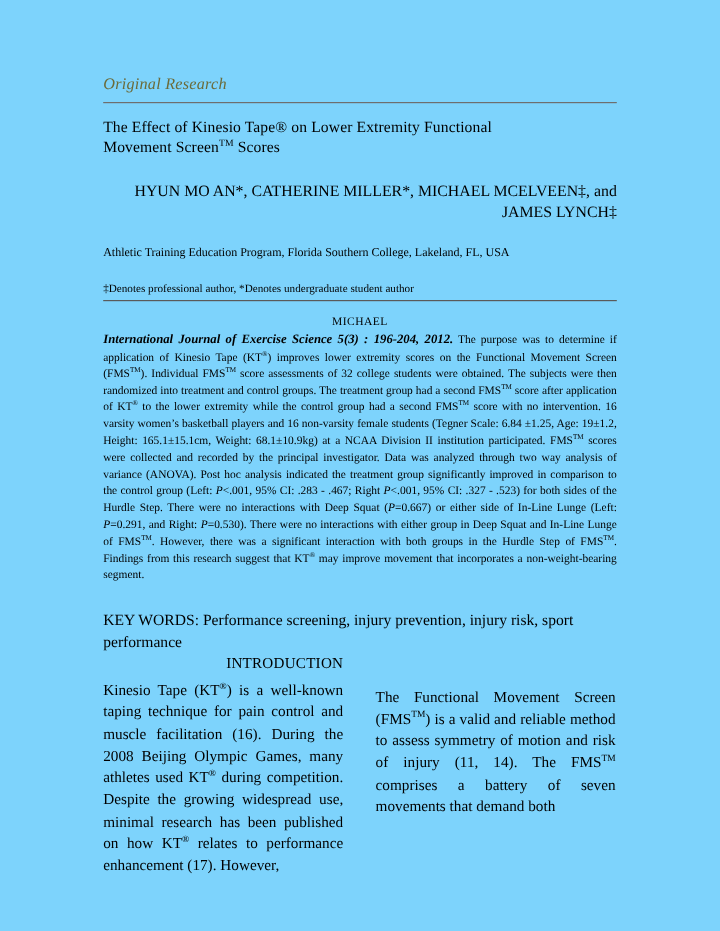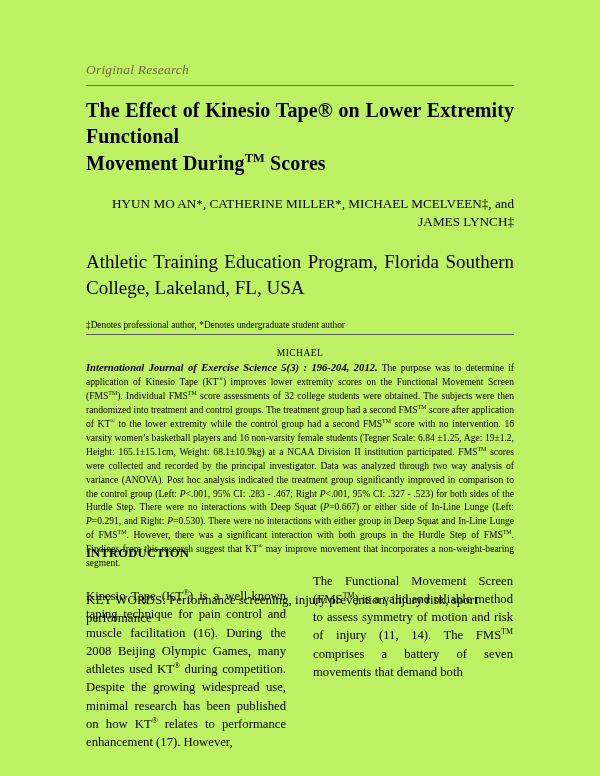--- a/index.html
+++ b/index.html
@@ -11,21 +11,21 @@
     width: 600px;
     height: 776px;
     overflow: hidden;
     font-family: "Liberation Serif", "DejaVu Serif", serif;
     color: #000000;
   }
   .page {
     position: relative;
     width: 600px;
     height: 776px;
-    background: #bef264;
+    background: #7dd3fc;
   }
   .content {
     position: absolute;
     left: 86px;
     top: 62px;
     width: 428px;
   }
 
   
   .kicker {
@@ -33,36 +33,36 @@
     font-size: 13.5px;
     color: #6b6b3a;
     letter-spacing: 0.2px;
     margin-bottom: 7px;
   }
   .rule-top {
     border-top: 1.4px solid #6e6e6e;
     margin-bottom: 11px;
   }
   .paper-title {
-    font-size: 20px;
-    font-weight: bold;
+    font-size: 13px;
+    font-weight: normal;
     line-height: 1.32;
     text-align: justify;
     text-align-last: left;
     letter-spacing: 0.1px;
     margin: 0 0 19px 0;
   }
   .authors {
     font-size: 13.2px;
     line-height: 1.36;
     margin: 0 0 18px 0;
     text-align: right;
   }
   .affiliation {
-    font-size: 19px;
+    font-size: 10px;
     line-height: 1.38;
     text-align: justify;
     text-align-last: left;
     margin: 0 0 17px 0;
   }
   .footnote-authors {
     font-size: 9.3px;
     line-height: 1.3;
     padding-bottom: 3px;
   }
@@ -108,23 +108,24 @@
     top: 546px;
     width: 428px;
     display: flex;
     gap: 27px;
   }
   .col {
     width: 200px;
   }
   .section-heading {
     font-size: 12.6px;
-    font-weight: bold;
+    font-weight: normal;
     letter-spacing: 0.2px;
-    margin: 0 0 26px 0;
+    margin: 0 0 5px 0;
+    text-align: right;
   }
   .col p {
     font-size: 12.7px;
     line-height: 1.44;
     text-align: justify;
     text-align-last: left;
     margin: 0 0 13px 0;
   }
   .col p:last-child {
     margin-bottom: 0;
@@ -138,21 +139,21 @@
 
 <div class="page">
 
   <div class="content">
 
     <div class="kicker">Original Research</div>
     <div class="rule-top"></div>
 
     <h1 class="paper-title">
       <span>The Effect of Kinesio Tape® on Lower Extremity Functional</span><br>
-      <span>Movement During</span><sup>TM</sup><span> Scores</span>
+      <span>Movement Screen</span><sup>TM</sup><span> Scores</span>
     </h1>
 
     <div class="authors">HYUN MO AN*, CATHERINE MILLER*, MICHAEL MCELVEEN‡, and JAMES LYNCH‡</div>
 
     <div class="affiliation">Athletic Training Education Program, Florida Southern College, Lakeland, FL, USA</div>
 
     <div class="footnote-authors">‡Denotes professional author, *Denotes undergraduate student author</div>
     <div class="rule-foot"></div>
 
     <div class="abstract-heading">MICHAEL</div>

